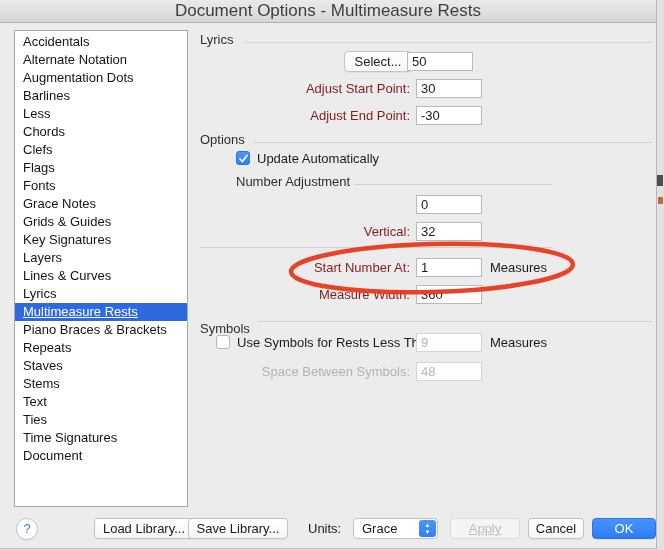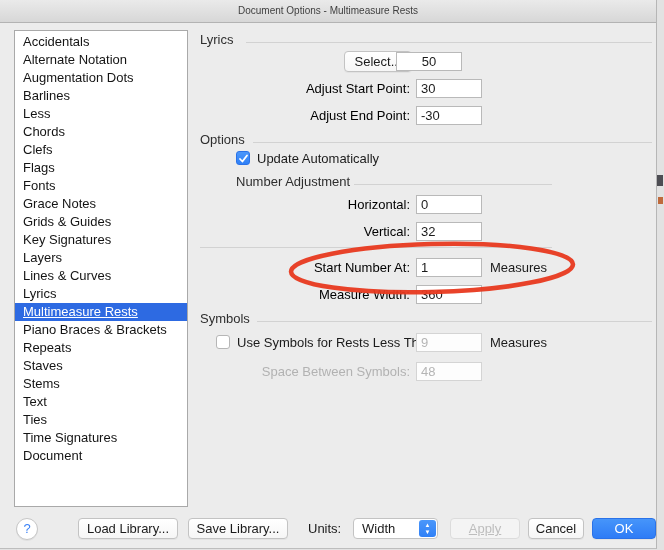--- a/index.html
+++ b/index.html
@@ -4,32 +4,32 @@
 <style>
   html,body{margin:0;padding:0;}
   #screen{position:relative;width:664px;height:550px;background:#e2e2e2;overflow:hidden;
           font-family:"Liberation Sans","DejaVu Sans",sans-serif;font-size:13px;color:#1b1b1b;
           -webkit-font-smoothing:antialiased;}
   #window{position:absolute;left:0;top:0;width:656px;height:548px;background:#ececec;
           border-right:1px solid #b6b6b6;border-bottom:1px solid #bdbdbd;}
   
   #titlebar{position:absolute;left:0;top:0;width:656px;height:22px;
             background:linear-gradient(#eaeaea,#d7d7d7);border-bottom:1px solid #b3b3b3;
-            text-align:center;line-height:22px;font-size:10px;color:#3f3f3f;}
+            text-align:center;line-height:22px;font-size:17px;color:#3f3f3f;}
   
   #listbox{position:absolute;left:14px;top:30px;width:172px;height:473px;background:#ffffff;
            border:1px solid #a9a9a9;padding-top:2px;overflow:hidden;}
   .sb-item{height:18px;line-height:18px;padding-left:8px;font-size:13px;color:#141414;
            white-space:nowrap;cursor:default;}
   .sb-item.selected{background:#2d6ae2;color:#ffffff;text-decoration:underline;}
   
   .ghead{position:absolute;font-size:13px;color:#2e2e2e;}
   .gline{position:absolute;height:1px;background:#d2d2d2;}
   
-  .rlabel{position:absolute;left:200px;width:210px;text-align:right;line-height:19px;color:#000000;}
+  .rlabel{position:absolute;left:200px;width:210px;text-align:right;line-height:19px;color:#7f1d1d;}
   .llabel{position:absolute;line-height:19px;color:#1b1b1b;}
   .dim{color:#b2b2b2;}
   
   .field{position:absolute;width:56px;height:17px;background:#fff;border:1px solid #b9b9b9;
          font-family:"Liberation Sans","DejaVu Sans",sans-serif;font-size:13px;color:#1b1b1b;
          padding:0 4px;margin:0;outline:none;}
   .field:disabled{border-color:#d4d4d4;color:#b5b5b5;background:#fdfdfd;}
   
   .btn{position:absolute;height:19px;background:linear-gradient(#ffffff,#f6f6f6);
        border:1px solid #c3c3c3;border-radius:4px;font-size:13px;color:#1b1b1b;
@@ -92,78 +92,77 @@
         <div class="sb-item">Text</div>
         <div class="sb-item">Ties</div>
         <div class="sb-item">Time Signatures</div>
         <div class="sb-item">Document</div>
       </div>
 
     <div class="ghead" style="left:200px;top:32px;">Lyrics</div>
     <div class="gline" style="left:246px;top:42px;width:406px;"></div>
 
     <div class="btn" style="left:344px;top:51px;width:66px;">Select...</div>
-    <input class="field" style="left: 396px; top: 52px; text-align: center;" value="50">
+    <input class="field" style="left: 407px; top: 52px;" value="50">
 
     <div class="rlabel" style="top:79px;">Adjust Start Point:</div>
     <input class="field" style="left: 416px; top: 79px;" value="30">
 
     <div class="rlabel" style="top:106px;">Adjust End Point:</div>
     <input class="field" style="left: 416px; top: 106px;" value="-30">
 
     <div class="ghead" style="left:200px;top:132px;">Options</div>
     <div class="gline" style="left:253px;top:142px;width:399px;"></div>
 
     <div class="cb checked" style="left:236px;top:151px;">
       <svg width="11" height="11" viewBox="0 0 11 11">
         <polyline points="2,6 4.4,8.5 9,2.5" fill="none" stroke="#ffffff" stroke-width="1.8" stroke-linecap="round" stroke-linejoin="round"></polyline>
       </svg>
     </div>
     <div class="llabel" style="left:257px;top:149px;">Update Automatically</div>
 
     <div class="ghead" style="left:236px;top:174px;">Number Adjustment</div>
     <div class="gline" style="left:354px;top:184px;width:198px;"></div>
 
-    <div class="rlabel" style="top:195px;">Horizontal:</div>
     <input class="field" style="left: 416px; top: 195px;" value="0">
 
     <div class="rlabel" style="top:222px;">Vertical:</div>
     <input class="field" style="left: 416px; top: 222px;" value="32">
 
     <div class="gline" style="left:200px;top:247px;width:352px;"></div>
 
     <div class="rlabel" style="top:258px;">Start Number At:</div>
     <input class="field" style="left: 416px; top: 258px;" value="1">
     <div class="llabel" style="left:490px;top:258px;">Measures</div>
 
     <div class="rlabel" style="top:285px;">Measure Width:</div>
     <input class="field" style="left: 416px; top: 285px;" value="360">
 
-    <div class="ghead" style="left:200px;top:311px;">Symbols</div>
+    <div class="ghead" style="left:200px;top:321px;">Symbols</div>
     <div class="gline" style="left:257px;top:321px;width:395px;"></div>
 
     <div class="cb" style="left:216px;top:335px;"></div>
     <div class="llabel" style="left:237px;top:333px;">Use Symbols for Rests Less Than:</div>
     <input class="field" style="left: 416px; top: 333px;" disabled="" value="9">
     <div class="llabel" style="left:490px;top:333px;">Measures</div>
 
     <div class="rlabel dim" style="top:362px;">Space Between Symbols:</div>
     <input class="field" style="left: 416px; top: 362px;" disabled="" value="48">
 
     <svg id="annotation" width="300" height="64" viewBox="0 0 300 64">
       <ellipse cx="148" cy="31" rx="141" ry="24" fill="none" stroke="#e8391f" stroke-width="4.6" stroke-linecap="round" opacity="0.95" transform="rotate(-1.5 148 31)"></ellipse>
     </svg>
 
     <div id="help">?</div>
-    <div class="btn" style="left:78px;top:518px;width:98px;">Load Library...</div>
+    <div class="btn" style="left:94px;top:518px;width:98px;">Load Library...</div>
     <div class="btn" style="left:188px;top:518px;width:98px;">Save Library...</div>
 
     <div class="llabel" style="left:308px;top:519px;">Units:</div>
     <div id="units-select">
-      <span class="txt">Width</span>
+      <span class="txt">Grace</span>
       <div class="stepper">
           <div>▲</div>
           <div>▼</div>
         </div>
     </div>
 
     <div class="btn disabled" style="left:450px;top:518px;width:68px;text-decoration:underline;">Apply</div>
     <div class="btn" style="left:528px;top:518px;width:54px;">Cancel</div>
     <div class="btn primary" style="left:592px;top:518px;width:62px;">OK</div>
   </div>

